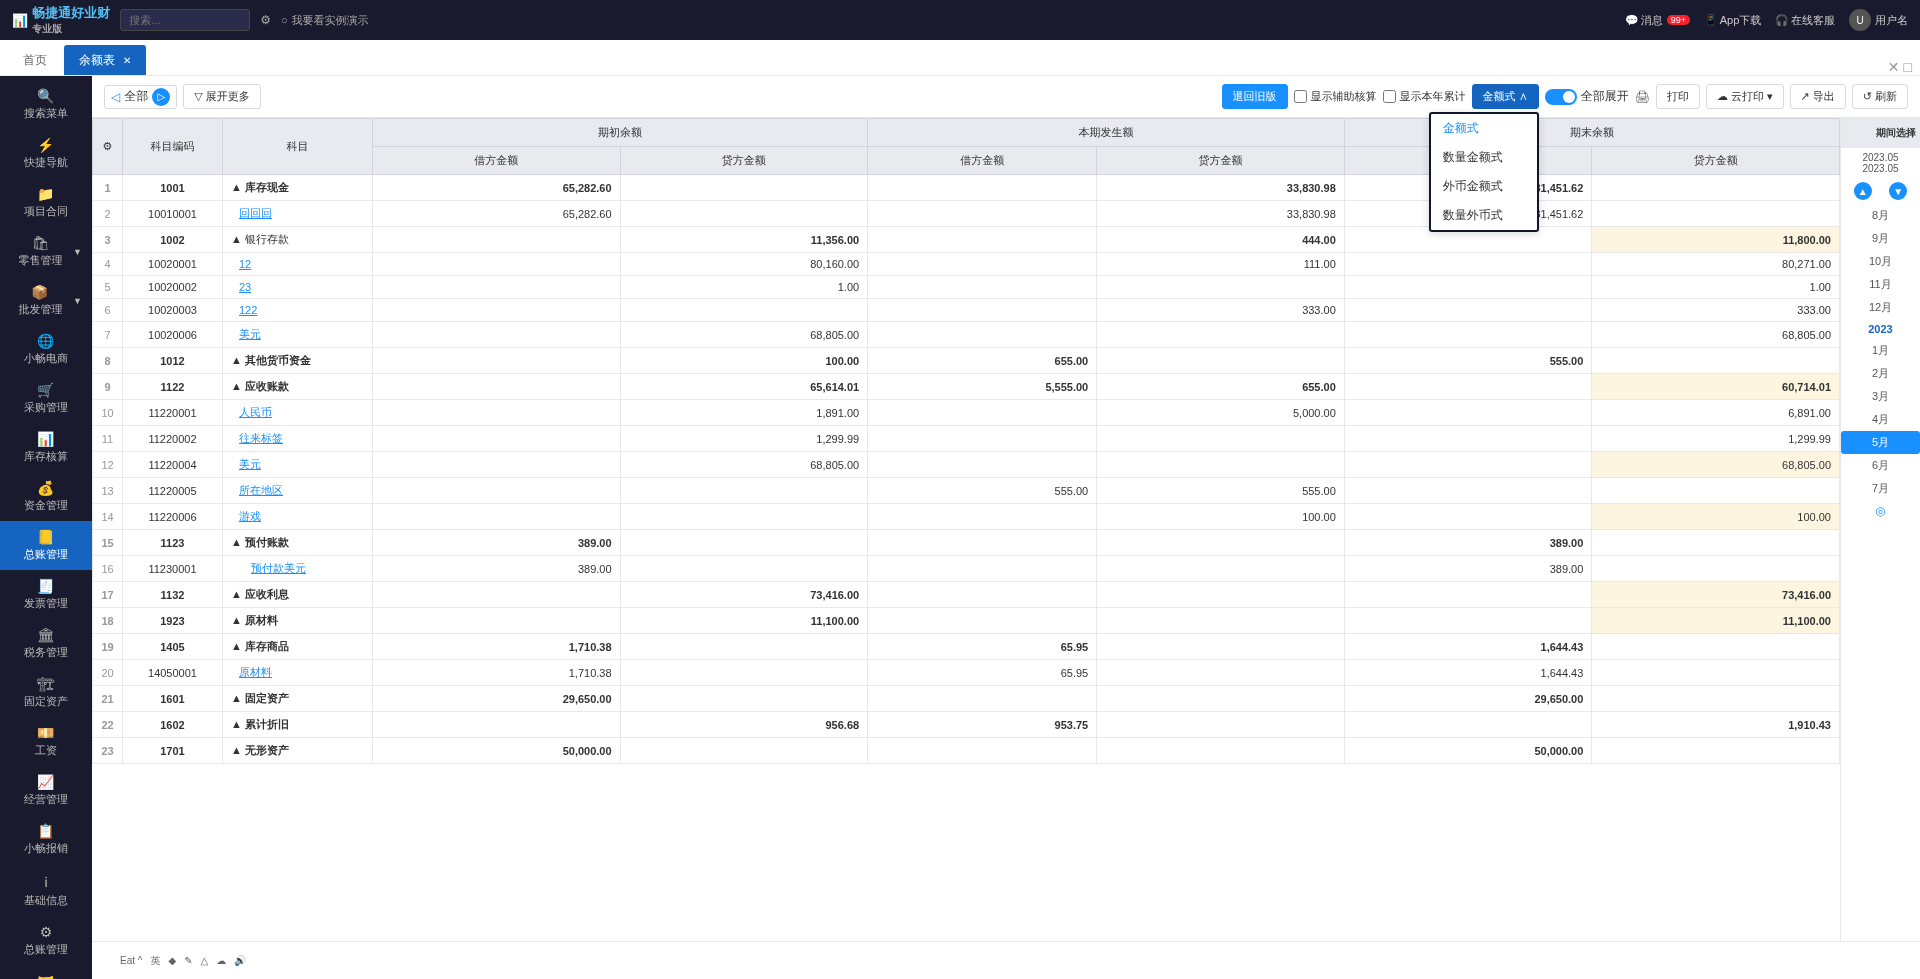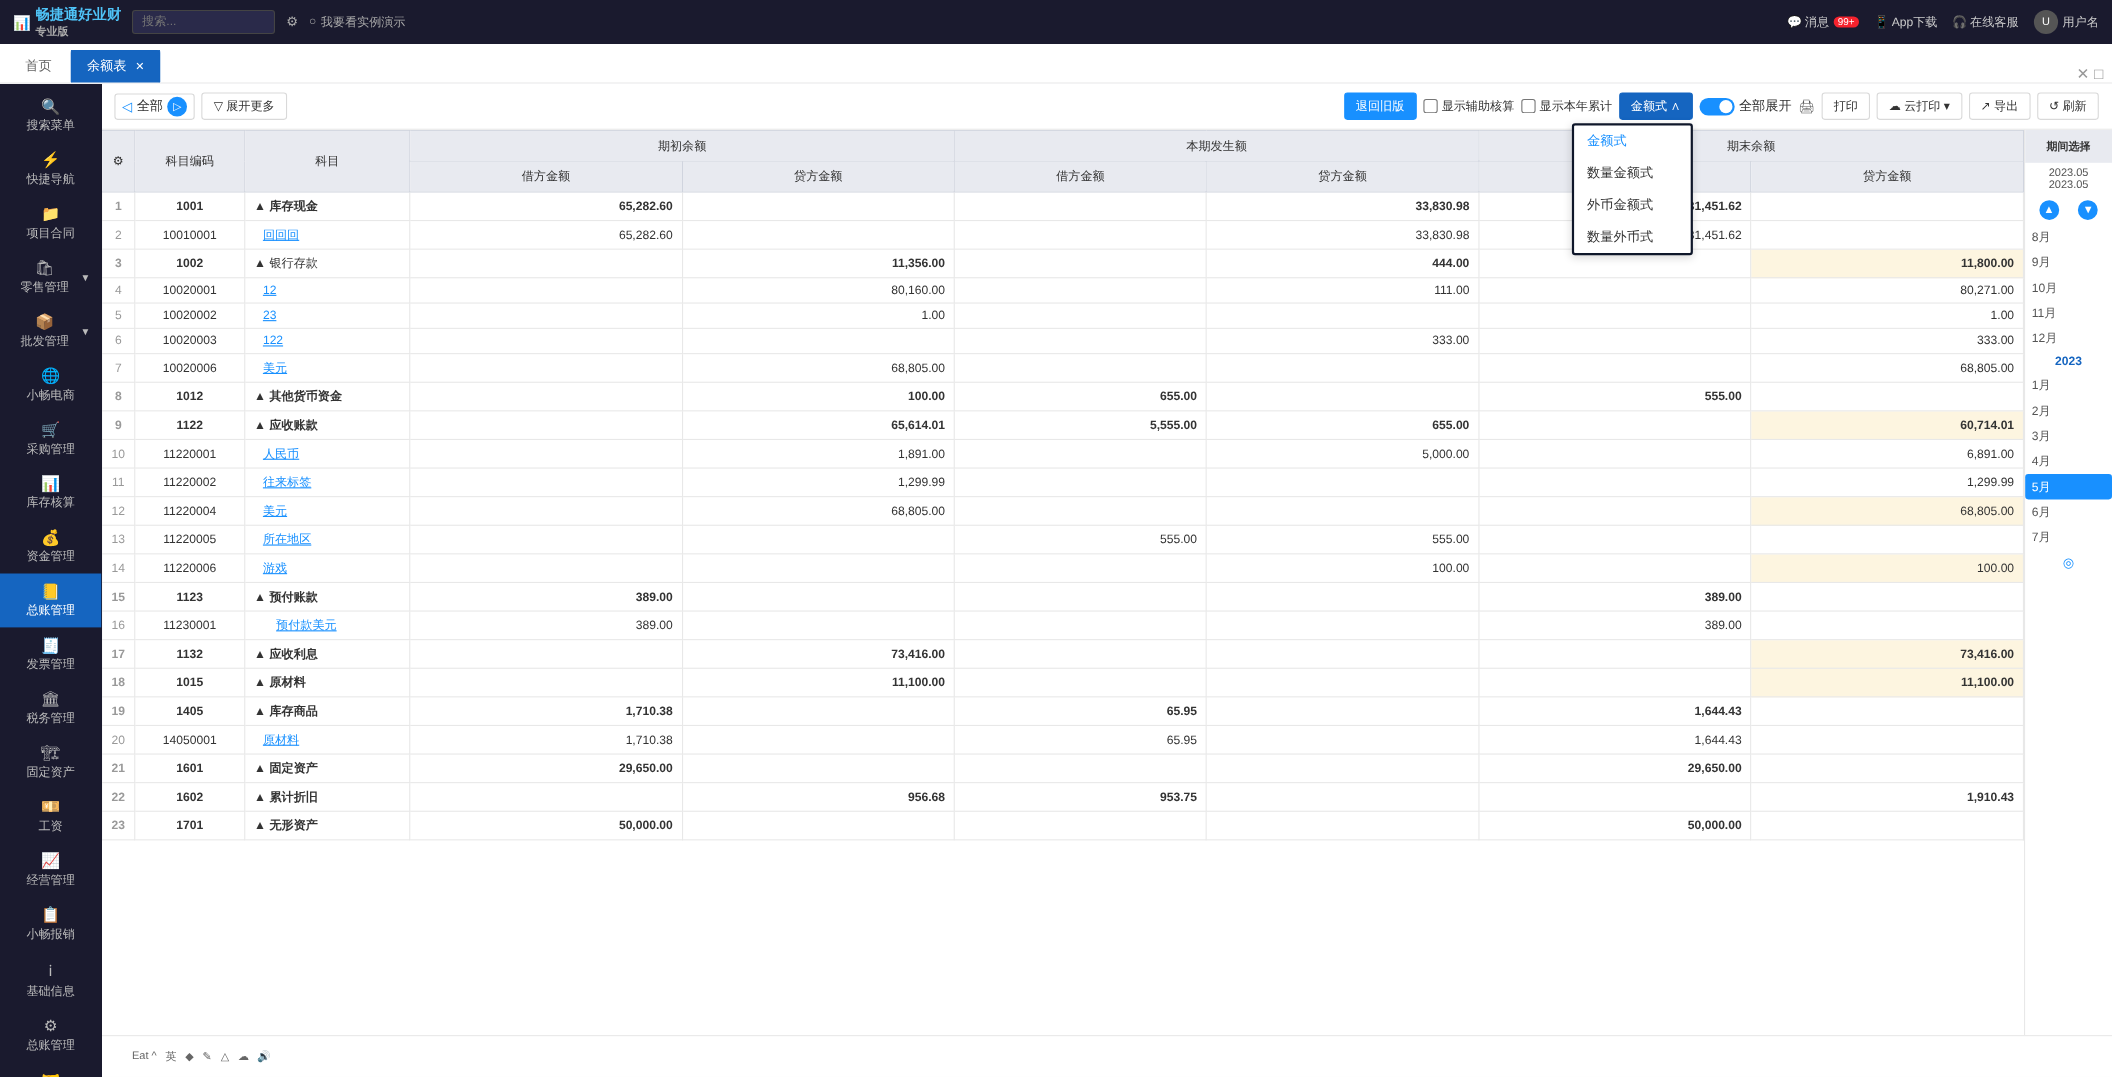--- a/index.html
+++ b/index.html
@@ -155,23 +155,23 @@
     
     .period-panel {
       width: 80px;
       background: #fff;
       border-left: 1px solid #e8e8e8;
       display: flex;
       flex-direction: column;
       font-size: 11px;
       overflow-y: auto;
     }
-    .period-header { padding: 8px 4px; text-align: center; font-weight: bold; background: #e8eaf0; font-size: 10px; }
+    .period-header { padding: 8px 4px; text-align: right; font-weight: bold; background: #e8eaf0; font-size: 10px; }
     .period-year { padding: 4px; text-align: center; font-weight: bold; font-size: 11px; color: #1565c0; }
-    .period-month { padding: 4px 6px; cursor: pointer; color: #555; font-size: 11px; }
+    .period-month { padding: 4px 6px; cursor: pointer; text-align: center; color: #555; font-size: 11px; }
     .period-month.active { background: #1890ff; color: white; border-radius: 3px; }
     .period-nav { display: flex; justify-content: space-around; padding: 4px; }
     .period-nav button { background: #1890ff; color: white; border: none; border-radius: 50%; width: 18px; height: 18px; font-size: 10px; cursor: pointer; }
 
     
     .dropdown-menu {
       position: absolute;
       background: white;
       border: 2px solid #0f172a;
       border-radius: 3px;
@@ -677,21 +677,21 @@
     </td>
     <td class="number-cell"></td>
     <td class="number-cell">73,416.00</td>
     <td class="number-cell"></td>
     <td class="number-cell"></td>
     <td class="number-cell"></td>
     <td class="number-cell cell-highlight">73,416.00</td>
   </tr>
               <tr class="parent-row">
     <td class="row-num">18</td>
-    <td class="code-cell">1015</td>
+    <td class="code-cell">1923</td>
     <td style="">
       <span style="font-weight:bold;">▲ 原材料</span>
     </td>
     <td class="number-cell"></td>
     <td class="number-cell">11,100.00</td>
     <td class="number-cell"></td>
     <td class="number-cell"></td>
     <td class="number-cell"></td>
     <td class="number-cell cell-highlight">11,100.00</td>
   </tr>

